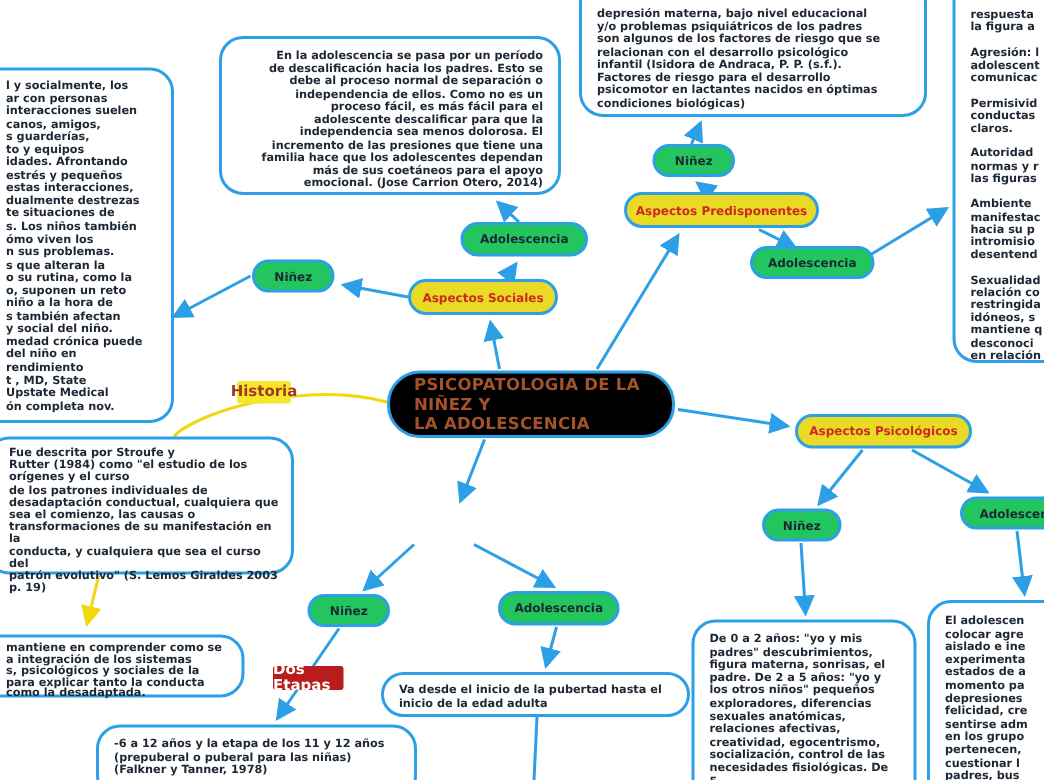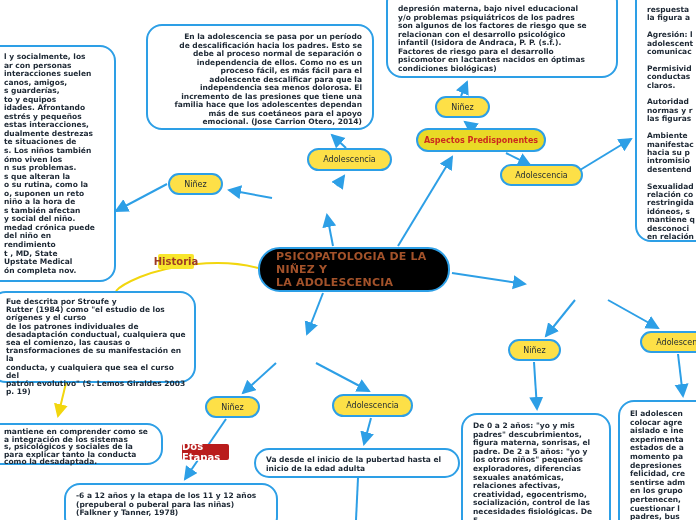--- a/index.html
+++ b/index.html
@@ -25,23 +25,23 @@
   #bl{left:-75px;top:423px;width:238px;height:42px;padding:3px 6px 3px 77px;}
   #bl .btxt{line-height:7.6px;}
   #bb{left:64px;top:483px;width:214px;height:50px;padding:7px 10px;}
   #bc{left:254px;top:448px;width:206px;height:30px;padding:6px 10px;}
   #br{left:461px;top:413px;width:150px;height:130px;padding:7px 10px;}
   #br .btxt{line-height:8.6px;}
   #fr{left:618px;top:400px;width:200px;height:140px;padding:8px 10px;}
   #fr .btxt{line-height:8.6px;}
 
   
-  .node{position:absolute;background:#fde047;border:2px solid #2d9fe6;border-radius:12px;
+  .node{position:absolute;background:#22c55e;border:2px solid #2d9fe6;border-radius:12px;
         box-sizing:border-box;display:flex;align-items:center;justify-content:center;
-        font-size:8px;font-weight:normal;color:#1c2733;}
+        font-size:8px;font-weight:bold;color:#1c2733;}
   #n1{left:435px;top:96px;width:55px;height:22px;}
   #n2{left:307px;top:148px;width:85px;height:23px;}
   #n3{left:168px;top:173px;width:55px;height:22px;}
   #n4{left:500px;top:164px;width:83px;height:22px;}
   #n5{left:508px;top:339px;width:53px;height:22px;}
   #n6{left:640px;top:331px;width:85px;height:22px;}
   #n7{left:205px;top:396px;width:55px;height:22px;}
   #n8{left:332px;top:394px;width:81px;height:23px;}
 
   
@@ -247,20 +247,22 @@
 cuestionar l
 padres, bus</div>
   </div>
 
   <div class="root">
     <div class="rtxt">PSICOPATOLOGIA DE LA NIÑEZ Y
 LA ADOLESCENCIA</div>
   </div>
 
   <div class="topic" id="t-pred">Aspectos Predisponentes</div>
+  <div class="topic" id="t-soc">Aspectos Sociales</div>
+  <div class="topic" id="t-psi">Aspectos Psicológicos</div>
 
   <div class="node" id="n1">Niñez</div>
   <div class="node" id="n2">Adolescencia</div>
   <div class="node" id="n3">Niñez</div>
   <div class="node" id="n4">Adolescencia</div>
   <div class="node" id="n5">Niñez</div>
   <div class="node" id="n6">Adolescencia</div>
   <div class="node" id="n7">Niñez</div>
   <div class="node" id="n8">Adolescencia</div>
 

